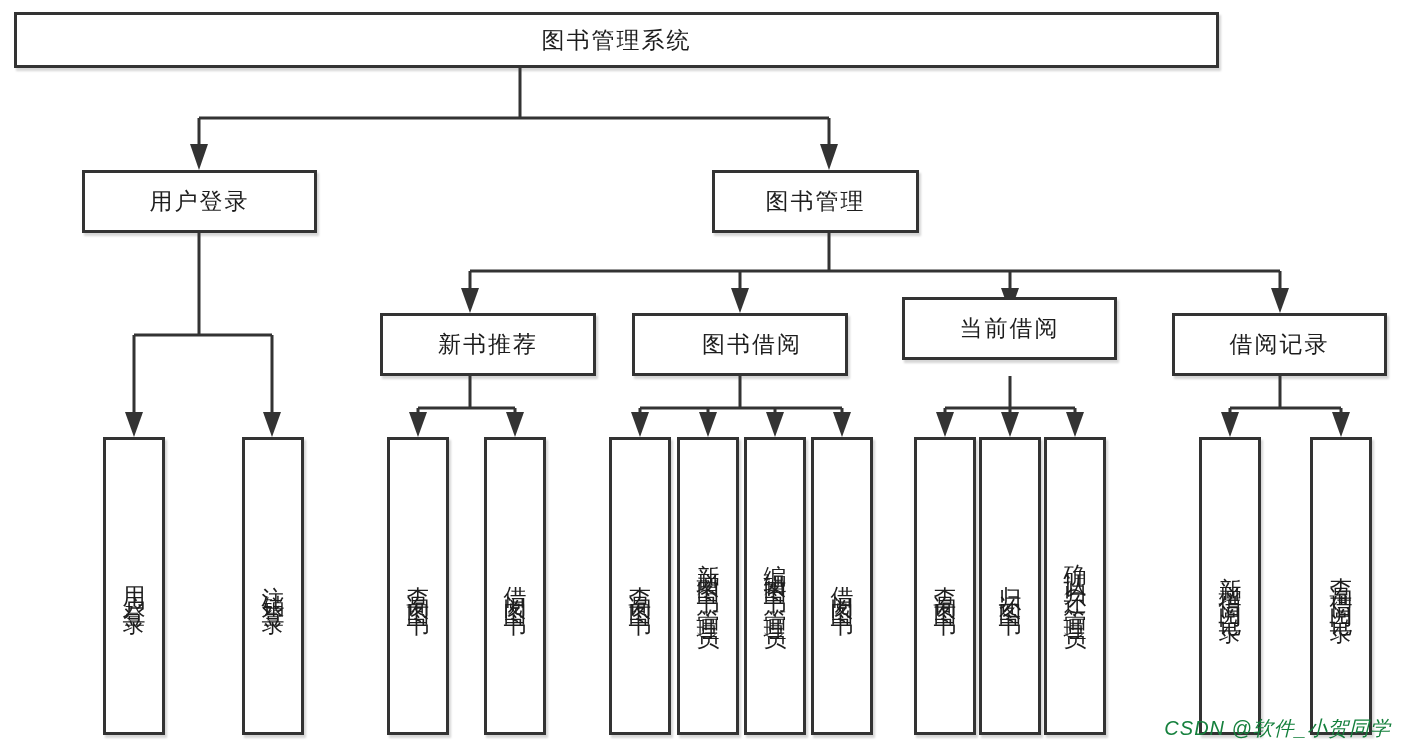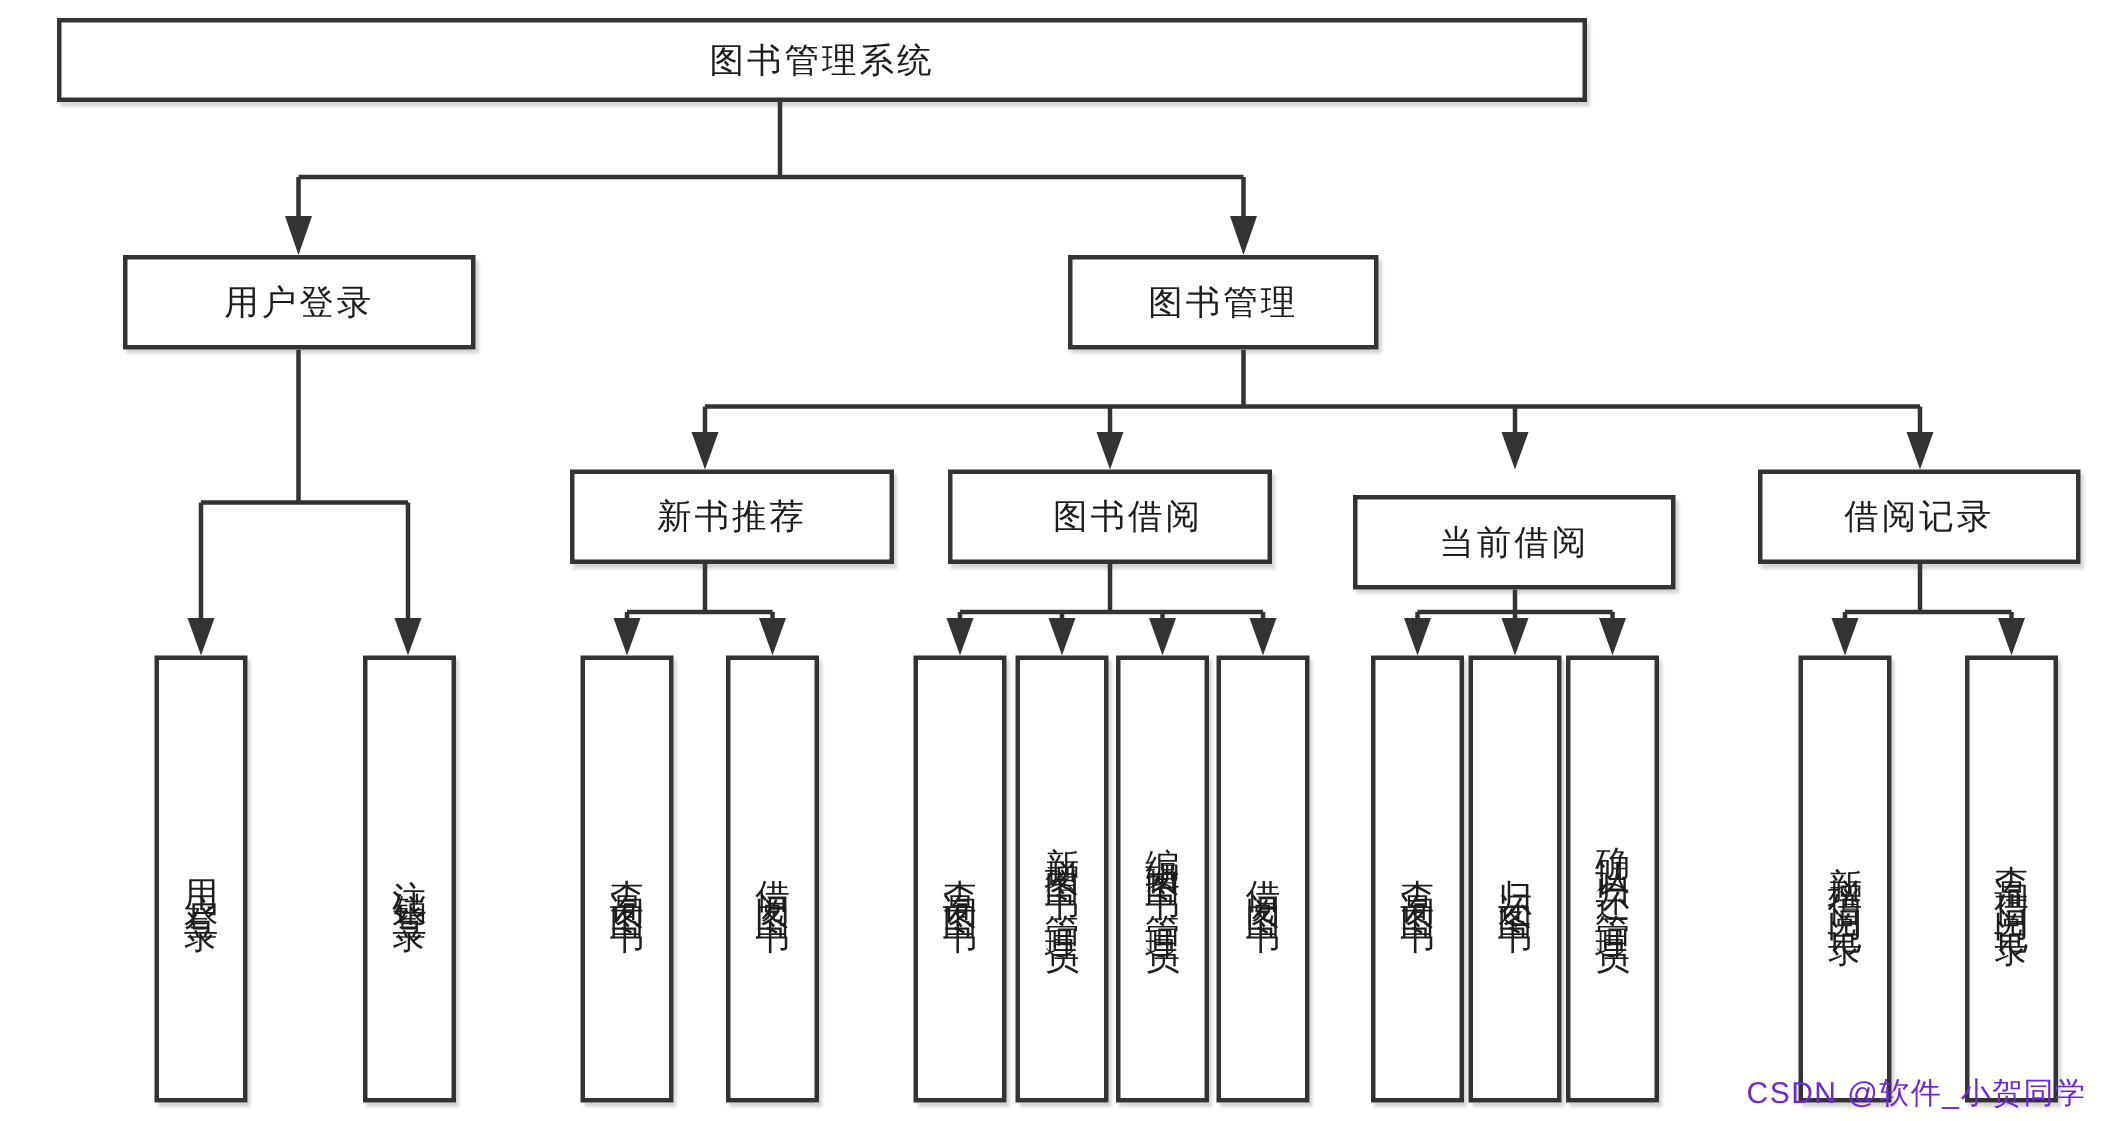--- a/index.html
+++ b/index.html
@@ -25,23 +25,24 @@
   .vnode{
     writing-mode:vertical-rl;
     text-orientation:mixed;
     letter-spacing:9px;
     line-height:1;
   }
   .watermark{
     position:absolute;
     right:14px;top:715px;
     font-size:20px;
-    color:#6d28d9;
+    color:#15803d;
     letter-spacing:1px;
     white-space:nowrap;
+    font-style:italic;
   }
 </style>
 </head>
 <body>
 
 <div id="canvas">
 
   <svg id="wires" viewBox="0 0 1405 747" xmlns="http://www.w3.org/2000/svg" aria-hidden="true">
     <path fill="none" stroke="#333333" stroke-width="3" d="
       M520 68 V118 M199 118 H829 M199 118 V147 M829 118 V147
@@ -67,28 +68,28 @@
       <polygon points="766,412 784,412 775,437"></polygon>
       <polygon points="833,412 851,412 842,437"></polygon>
       <polygon points="936,412 954,412 945,437"></polygon>
       <polygon points="1001,412 1019,412 1010,437"></polygon>
       <polygon points="1066,412 1084,412 1075,437"></polygon>
       <polygon points="1221,412 1239,412 1230,437"></polygon>
       <polygon points="1332,412 1350,412 1341,437"></polygon>
     </g>
   </svg>
 
-  <div class="node hnode" style="left:14px;top:12px;width:1020px;height:56px;margin-left:24px;">图书管理系统</div>
+  <div class="node hnode" style="left:14px;top:12px;width:1205px;height:56px;">图书管理系统</div>
 
   <div class="node hnode" style="left:82px;top:170px;width:235px;height:63px;">用户登录</div>
   <div class="node hnode" style="left:712px;top:170px;width:207px;height:63px;">图书管理</div>
 
   <div class="node hnode" style="left:380px;top:313px;width:216px;height:63px;">新书推荐</div>
   <div class="node hnode" style="left:632px;top:313px;width:216px;height:63px;padding-left:24px;">图书借阅</div>
-  <div class="node hnode" style="left:902px;top:330px;width:215px;height:63px;">当前借阅</div>
+  <div class="node hnode" style="left:902px;top:297px;width:215px;height:63px;">当前借阅</div>
   <div class="node hnode" style="left:1172px;top:313px;width:215px;height:63px;">借阅记录</div>
 
   <div class="node vnode" style="left:103px;top:437px;width:62px;height:298px;">用户登录</div>
   <div class="node vnode" style="left:242px;top:437px;width:62px;height:298px;">注销登录</div>
 
   <div class="node vnode" style="left:387px;top:437px;width:62px;height:298px;">查询图书</div>
   <div class="node vnode" style="left:484px;top:437px;width:62px;height:298px;">借阅图书</div>
 
   <div class="node vnode" style="left:609px;top:437px;width:62px;height:298px;">查询图书</div>
   <div class="node vnode" style="left:677px;top:437px;width:62px;height:298px;">新增图书（管理员）</div>

